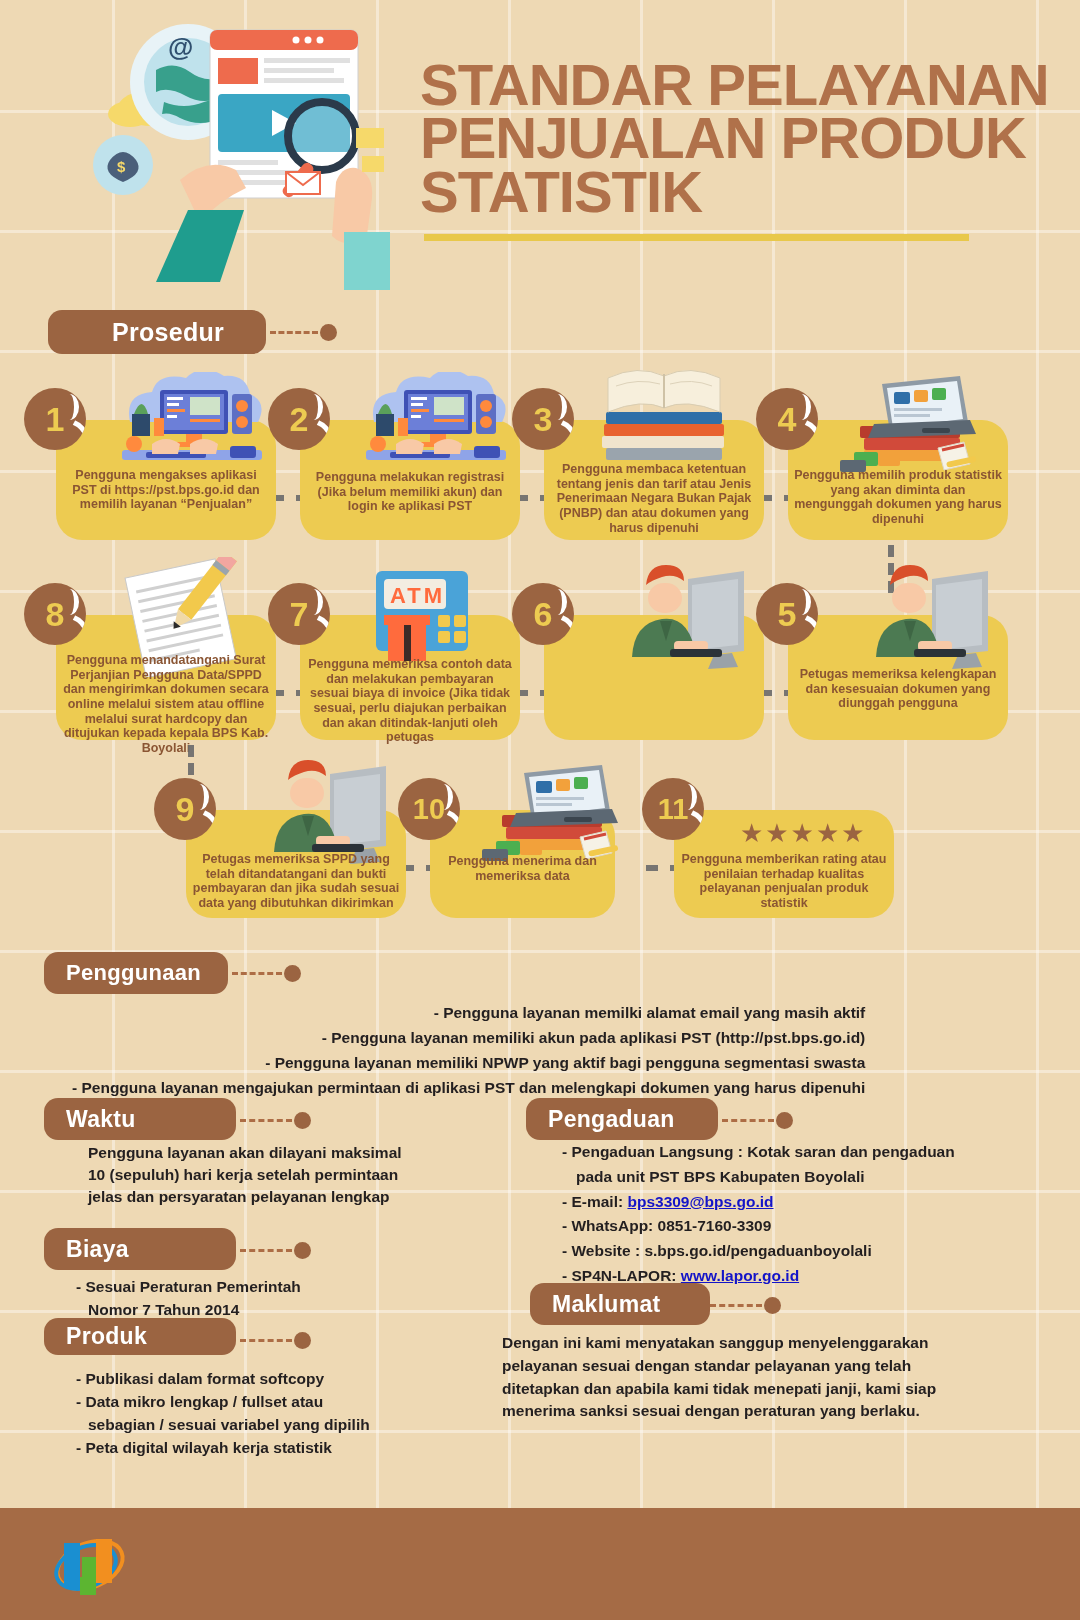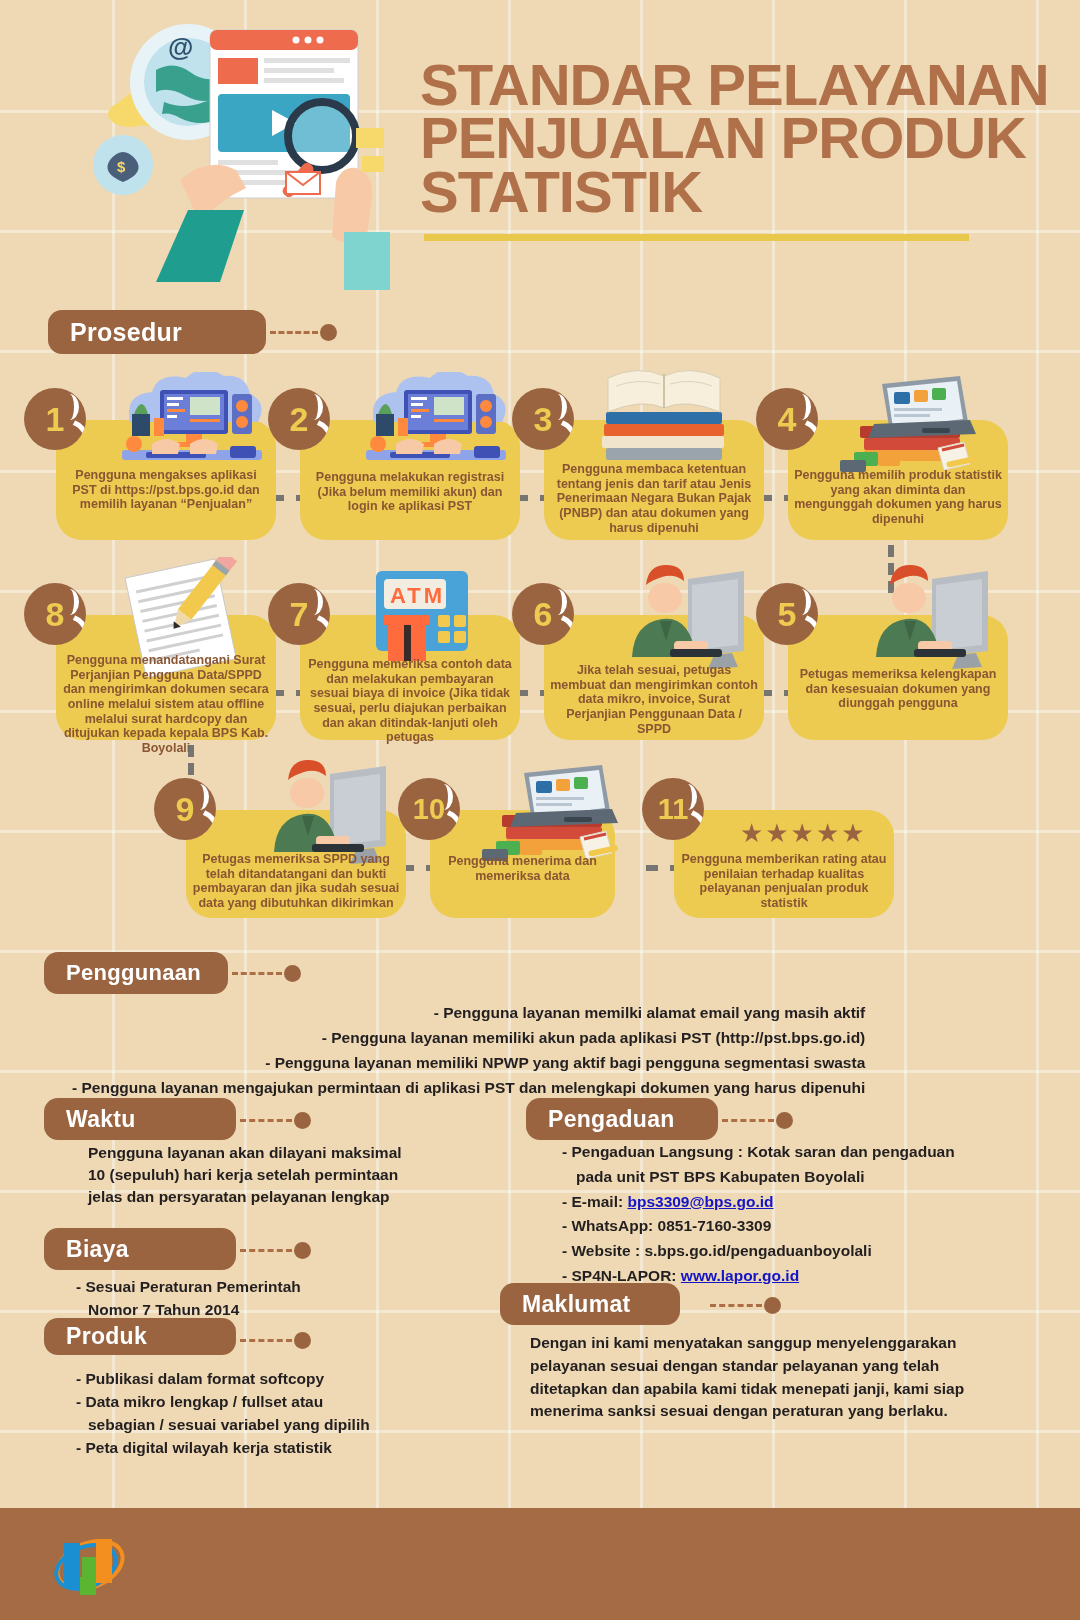--- a/index.html
+++ b/index.html
@@ -199,21 +199,21 @@
     </svg>
 
     <div class="title-wrap">
       <div class="title-line">STANDAR PELAYANAN</div>
       <div class="title-line">PENJUALAN PRODUK</div>
       <div class="title-line">STATISTIK</div>
       <div class="title-rule"></div>
     </div>
   </div>
 
-  <div class="pill" style="left:48px; top:310px; width:218px; height:44px; font-size:25px;">
+  <div class="pill" style="left:48px; top:310px; width:218px; height:44px; font-size:25px;justify-content:center;">
     <span>Prosedur</span>
   </div>
   <div class="pill-connector" style="left:270px; top:324px;">
     <div class="pill-dash"></div>
     <div class="pill-dot"></div>
   </div>
 
   <div class="dashline-h" style="left:272px; top:495px; width:36px;"></div>
   <div class="dashline-h" style="left:516px; top:495px; width:36px;"></div>
   <div class="dashline-h" style="left:760px; top:495px; width:36px;"></div>
@@ -388,21 +388,20 @@
       <path d="M96 16 l56 -8 l0 80 l-56 6z" fill="#b7bdc2"></path>
       <path d="M100 22 l46 -6 l0 66 l-46 5z" fill="#c8ced3"></path>
       <path d="M122 92 l18 -2 l6 14 l-30 2z" fill="#9aa2a8"></path>
       <rect x="56" y="20" width="34" height="30" rx="16" fill="#f8c9a6"></rect>
       <path d="M54 22 q2 -20 20 -20 q18 0 18 16 q-10 -8 -22 -4 q-10 3 -16 8z" fill="#d94f2a"></path>
       <path d="M40 94 q2 -34 30 -38 q28 -4 34 38z" fill="#4c7a52"></path>
       <path d="M68 58 l6 20 l6 -20z" fill="#3e6644"></path>
       <rect x="82" y="78" width="34" height="10" rx="4" fill="#f8c9a6"></rect>
       <rect x="78" y="86" width="52" height="8" rx="3" fill="#2b3238"></rect>
     </svg>
-    <div class="step-text" style="top:48px;">Jika telah sesuai, petugas membuat dan mengirimkan contoh data mikro, invoice, Surat Perjanjian Penggunaan Data / SPPD</div>
   </div>
 
   <div class="step" style="left:788px; top:615px; width:220px; height:125px;">
     <div class="step-num">
         <span>5</span>
       </div>
     <svg class="step-art" style="left:48px; top:-52px; width:164px; height:108px;" viewBox="0 0 164 108">
       <path d="M96 16 l56 -8 l0 80 l-56 6z" fill="#b7bdc2"></path>
       <path d="M100 22 l46 -6 l0 66 l-46 5z" fill="#c8ced3"></path>
       <path d="M122 92 l18 -2 l6 14 l-30 2z" fill="#9aa2a8"></path>
@@ -532,28 +531,28 @@
   </div>
   <ul class="bullet-list" style="left:562px; top:1140px; font-size:15.5px; line-height:1.60;">
     <li>- Pengaduan Langsung : Kotak saran dan pengaduan</li>
     <li style="padding-left:14px;">pada unit PST BPS Kabupaten Boyolali</li>
     <li><span>- E-mail: </span><a class="link" href="#">bps3309@bps.go.id</a></li>
     <li>- WhatsApp: 0851-7160-3309</li>
     <li>- Website : s.bps.go.id/pengaduanboyolali</li>
     <li><span>- SP4N-LAPOR: </span><a class="link" href="#">www.lapor.go.id</a></li>
   </ul>
 
-  <div class="pill" style="left:500px; top:1283px; width:180px; height:42px; font-size:23px;text-align:right;">
+  <div class="pill" style="left:530px; top:1283px; width:180px; height:42px; font-size:23px;text-align:right;">
     <span>Maklumat</span>
   </div>
   <div class="pill-connector" style="left:710px; top:1297px;">
     <div class="pill-dash" style="width:52px;"></div>
     <div class="pill-dot"></div>
   </div>
-  <div class="para" style="left:530px; top:1332px; width:480px; font-size:15.5px; line-height:1.47;">Dengan ini kami menyatakan sanggup menyelenggarakan pelayanan sesuai dengan standar pelayanan yang telah ditetapkan dan apabila kami tidak menepati janji, kami siap menerima sanksi sesuai dengan peraturan yang berlaku.</div>
+  <div class="para" style="left:502px; top:1332px; width:480px; font-size:15.5px; line-height:1.47;">Dengan ini kami menyatakan sanggup menyelenggarakan pelayanan sesuai dengan standar pelayanan yang telah ditetapkan dan apabila kami tidak menepati janji, kami siap menerima sanksi sesuai dengan peraturan yang berlaku.</div>
 
   <div class="footer">
     <svg class="footer-logo" viewBox="0 0 76 70">
       <ellipse cx="38" cy="36" rx="34" ry="22" fill="none" stroke="#f28f1f" stroke-width="4" transform="rotate(-22 38 36)"></ellipse>
       <ellipse cx="34" cy="38" rx="31" ry="20" fill="none" stroke="#1a8fd1" stroke-width="4" transform="rotate(-22 34 38)"></ellipse>
       <rect x="12" y="14" width="16" height="20" fill="#1a8fd1"></rect>
       <rect x="12" y="34" width="16" height="24" fill="#1a8fd1"></rect>
       <rect x="28" y="48" width="16" height="18" fill="#5cb531"></rect>
       <rect x="30" y="28" width="16" height="22" fill="#5cb531"></rect>
       <rect x="44" y="10" width="16" height="22" fill="#f28f1f"></rect>

